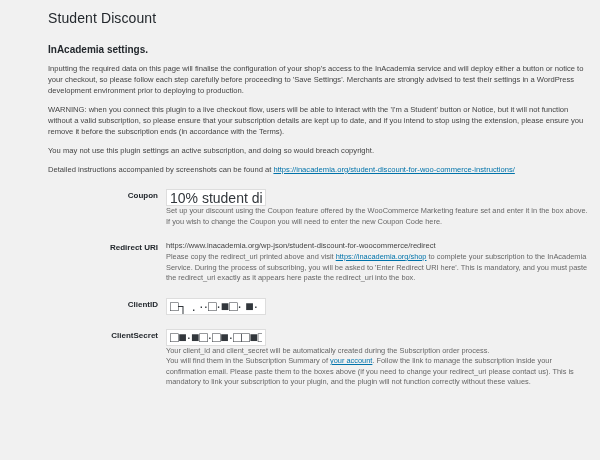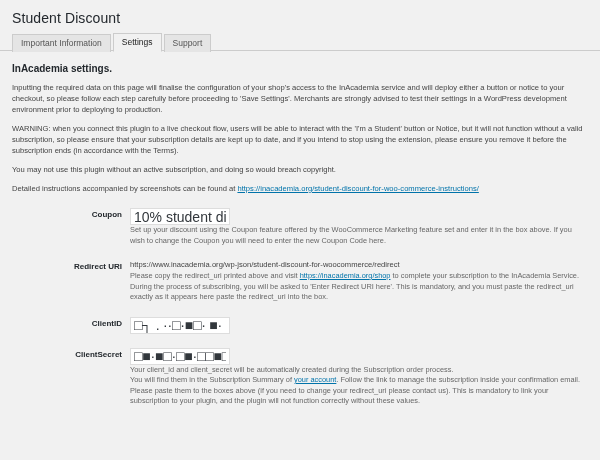--- a/index.html
+++ b/index.html
@@ -14,20 +14,21 @@
     font-size: 8px;
     color: #444;
     overflow: hidden;
   }
   .page {
     position: relative;
     width: 600px;
     height: 460px;
     background: #f1f1f1;
     box-sizing: border-box;
+    padding-left: 36px;
   }
   .page-title {
     font-size: 14px;
     font-weight: normal;
     color: #23282d;
     padding: 10px 0 6px 12px;
     margin: 0;
     letter-spacing: 0.1px;
   }
   .tabs {
@@ -152,30 +153,27 @@
     color: #555;
   }
 </style>
 </head>
 <body>
 
 <div class="page">
 
   <h1 class="page-title">Student Discount</h1>
 
-  <div class="tabs">
-    <span class="tab">Important Information</span><span class="tab active">Settings</span><span class="tab">Support</span>
-  </div>
 
   <div class="content">
     <h2 class="section-title">InAcademia settings.</h2>
 
     <p class="para">Inputting the required data on this page will finalise the configuration of your shop's access to the InAcademia service and will deploy either a button or notice to your checkout, so please follow each step carefully before proceeding to 'Save Settings'. Merchants are strongly advised to test their settings in a WordPress development environment prior to deploying to production.</p>
     <p class="para">WARNING: when you connect this plugin to a live checkout flow, users will be able to interact with the 'I'm a Student' button or Notice, but it will not function without a valid subscription, so please ensure that your subscription details are kept up to date, and if you intend to stop using the extension, please ensure you remove it before the subscription ends (in accordance with the Terms).</p>
-    <p class="para">You may not use this plugin without an active subscription, and doing so would breach copyright.</p>
+    <p class="para">You may not use this plugin settings an active subscription, and doing so would breach copyright.</p>
     <p class="para"><span>Detailed instructions accompanied by screenshots can be found at </span><a href="#">https://inacademia.org/student-discount-for-woo-commerce-instructions/</a></p>
 
     <table class="form-table">
       <tbody>
           <tr>
         <th>Coupon</th>
         <td>
           <input class="text-field wide" type="text" value="10% student discount" style="">
           <div class="desc">Set up your discount using the Coupon feature offered by the WooCommerce Marketing feature set and enter it in the box above. If you wish to change the Coupon you will need to enter the new Coupon Code here.</div>
         </td>

